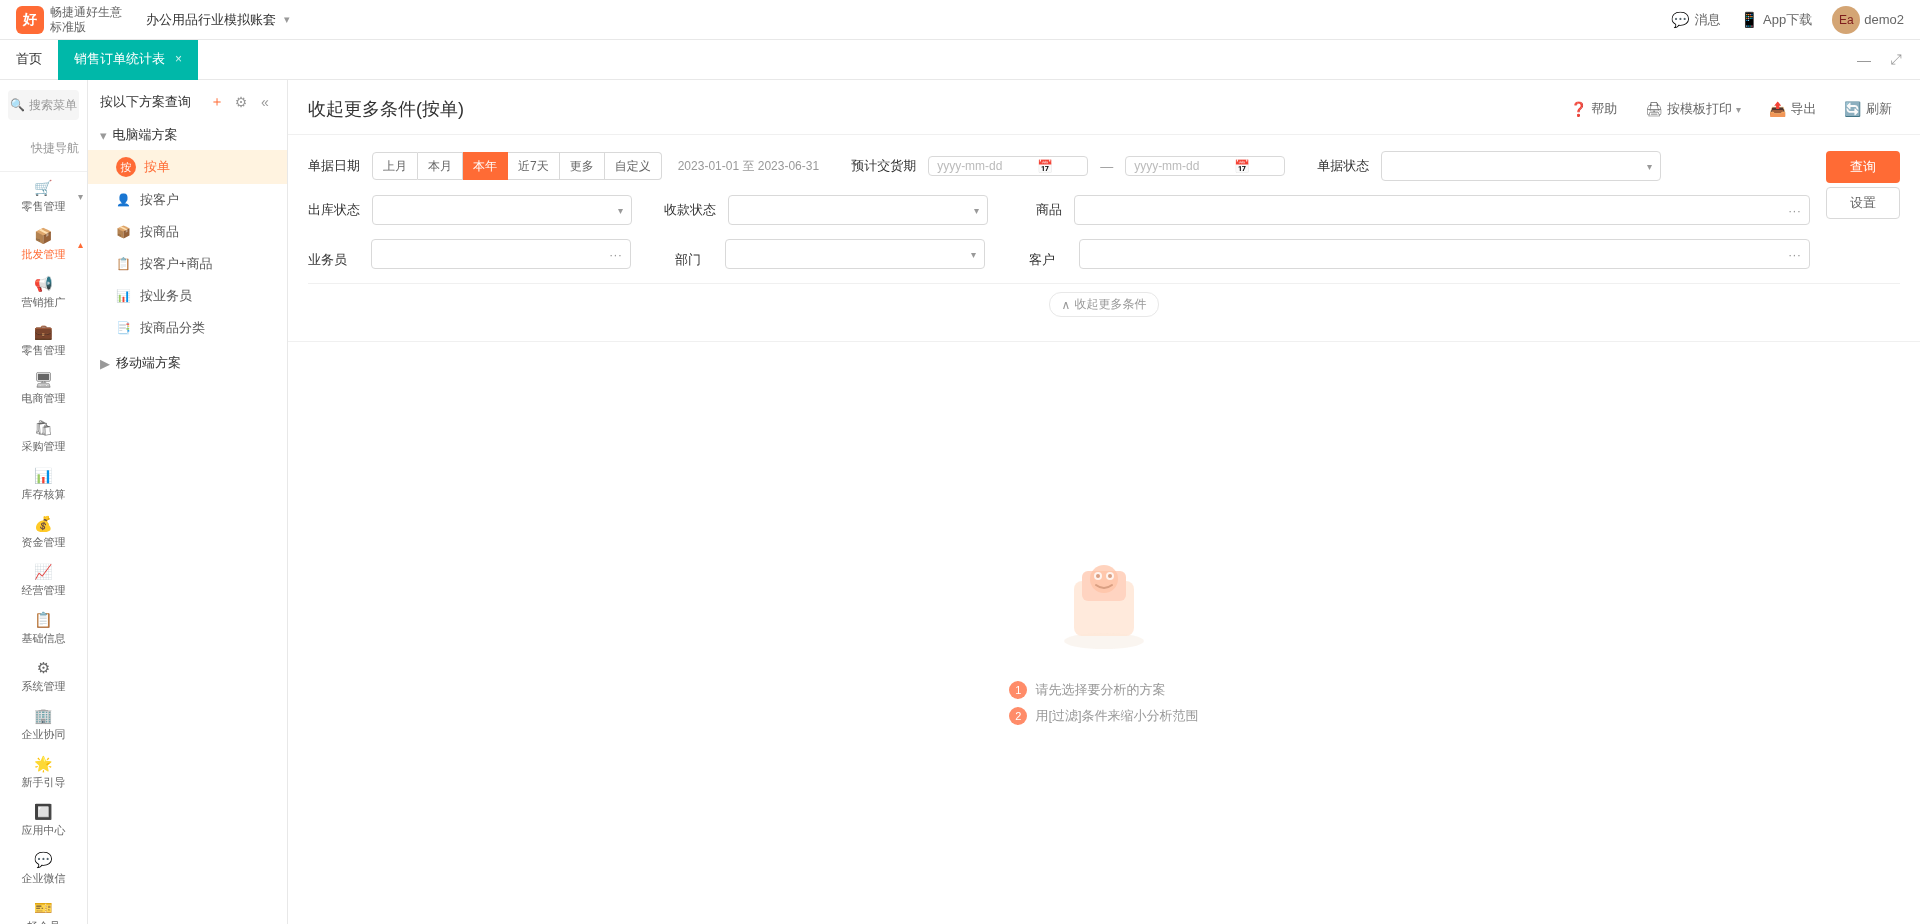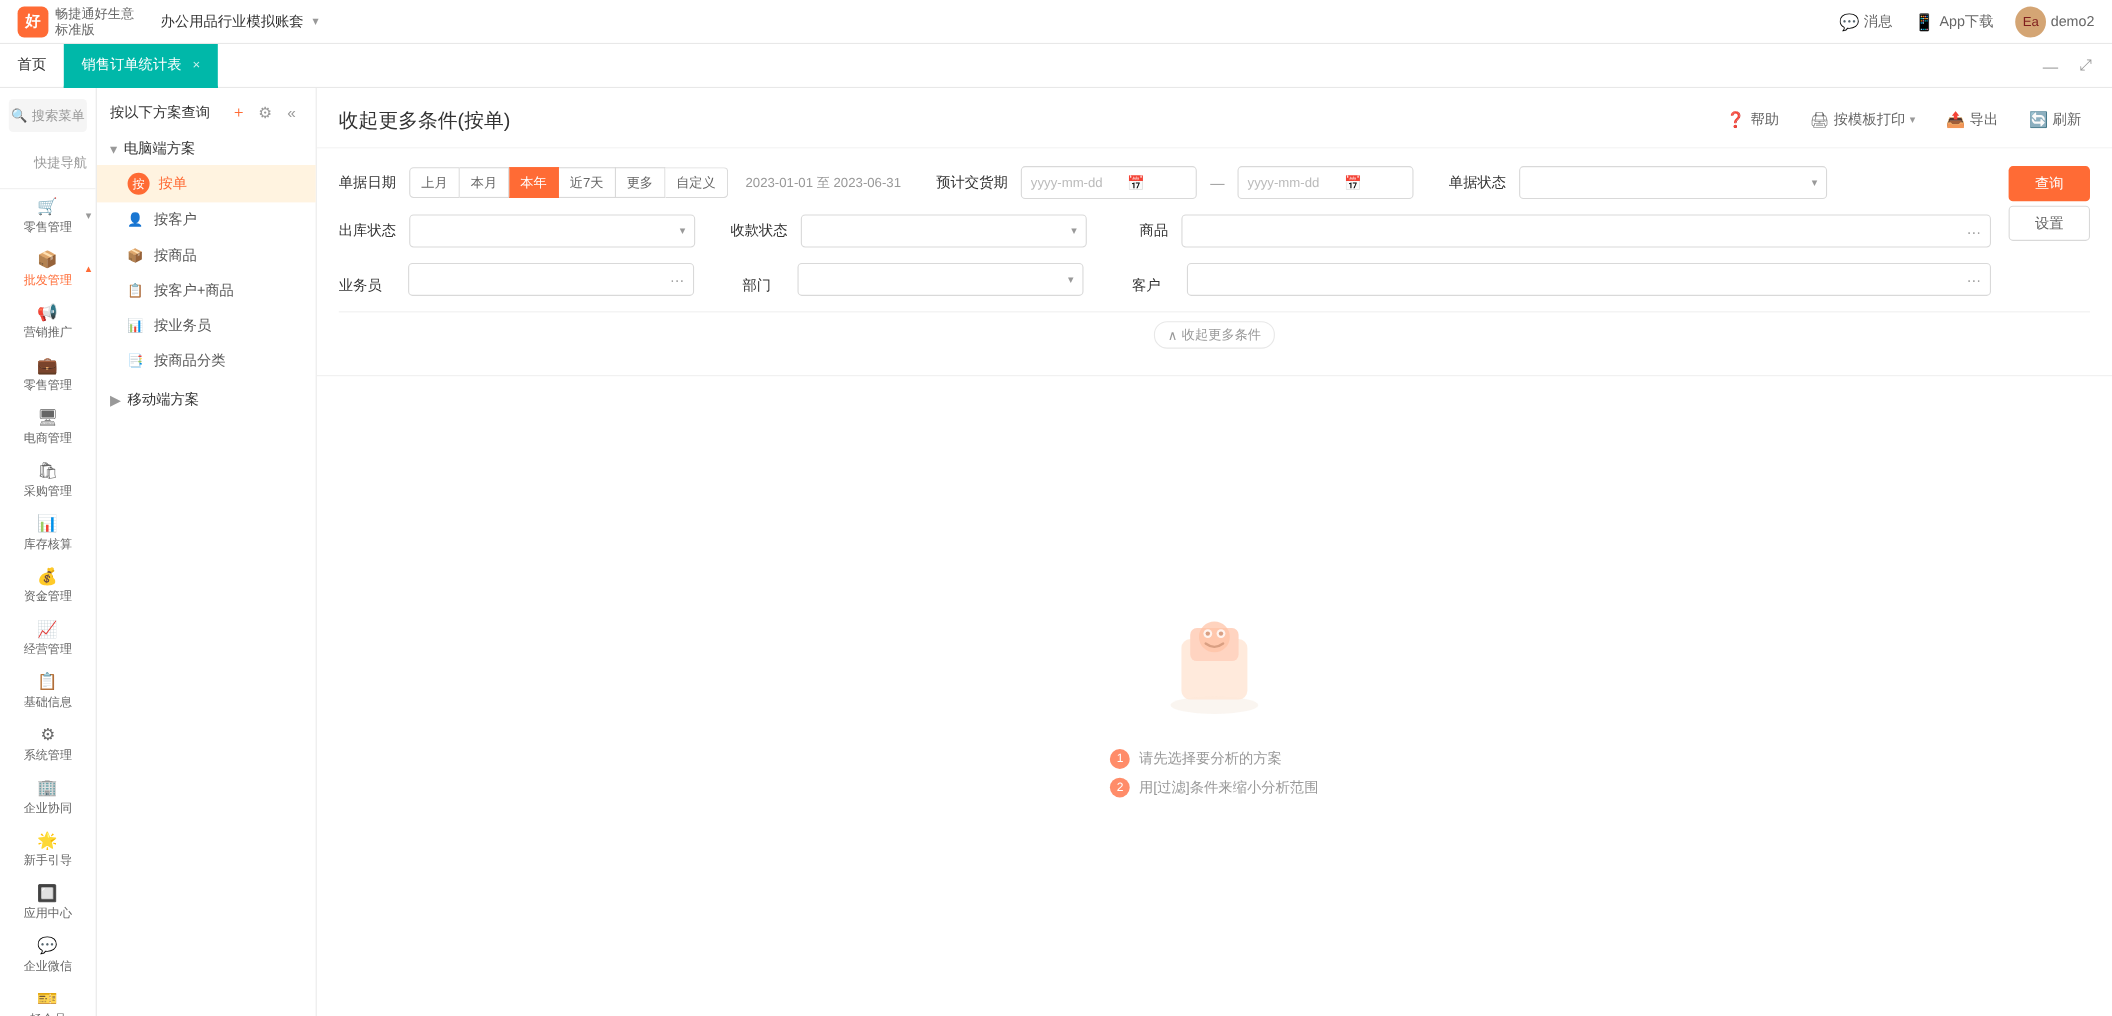--- a/index.html
+++ b/index.html
@@ -68,21 +68,21 @@
     .filter-label { font-size: 13px; color: #333; white-space: nowrap; flex-shrink: 0; }
 
     
     .date-filter-row { display: flex; align-items: center; gap: 0; }
     .date-quick-btn { padding: 4px 10px; font-size: 12px; color: #666; cursor: pointer; border: 1px solid #d9d9d9; background: #fff; height: 28px; display: flex; align-items: center; }
     .date-quick-btn:first-child { border-radius: 4px 0 0 4px; }
     .date-quick-btn:last-child { border-radius: 0 4px 4px 0; }
     .date-quick-btn.active { background: #ff6b35; color: #fff; border-color: #ff6b35; z-index: 1; }
     .date-quick-btn + .date-quick-btn { border-left: none; }
 
-    .date-range-input { display: flex; align-items: center; gap: 8px; padding: 0 8px; background: #fff; border: 1px solid #d9d9d9; border-radius: 4px; height: 30px; flex: 1; }
+    .date-range-input { display: flex; align-items: center; gap: 20px; padding: 0 8px; background: #fff; border: 1px solid #d9d9d9; border-radius: 4px; height: 20px; flex: 1; }
     .date-range-input input { border: none; outline: none; font-size: 12px; color: #333; width: 80px; }
     .date-range-input input::placeholder { color: #bbb; }
     .calendar-icon { color: #bbb; font-size: 13px; cursor: pointer; }
 
     .select-control { display: flex; align-items: center; border: 1px solid #d9d9d9; border-radius: 4px; height: 30px; padding: 0 8px; background: #fff; flex: 1; cursor: pointer; }
     .select-control-text { flex: 1; font-size: 12px; color: #bbb; }
     .select-arrow { color: #999; font-size: 10px; }
 
     
     .query-btn { background: #ff6b35; color: #fff; border: none; border-radius: 4px; padding: 6px 24px; font-size: 13px; cursor: pointer; height: 32px; }

